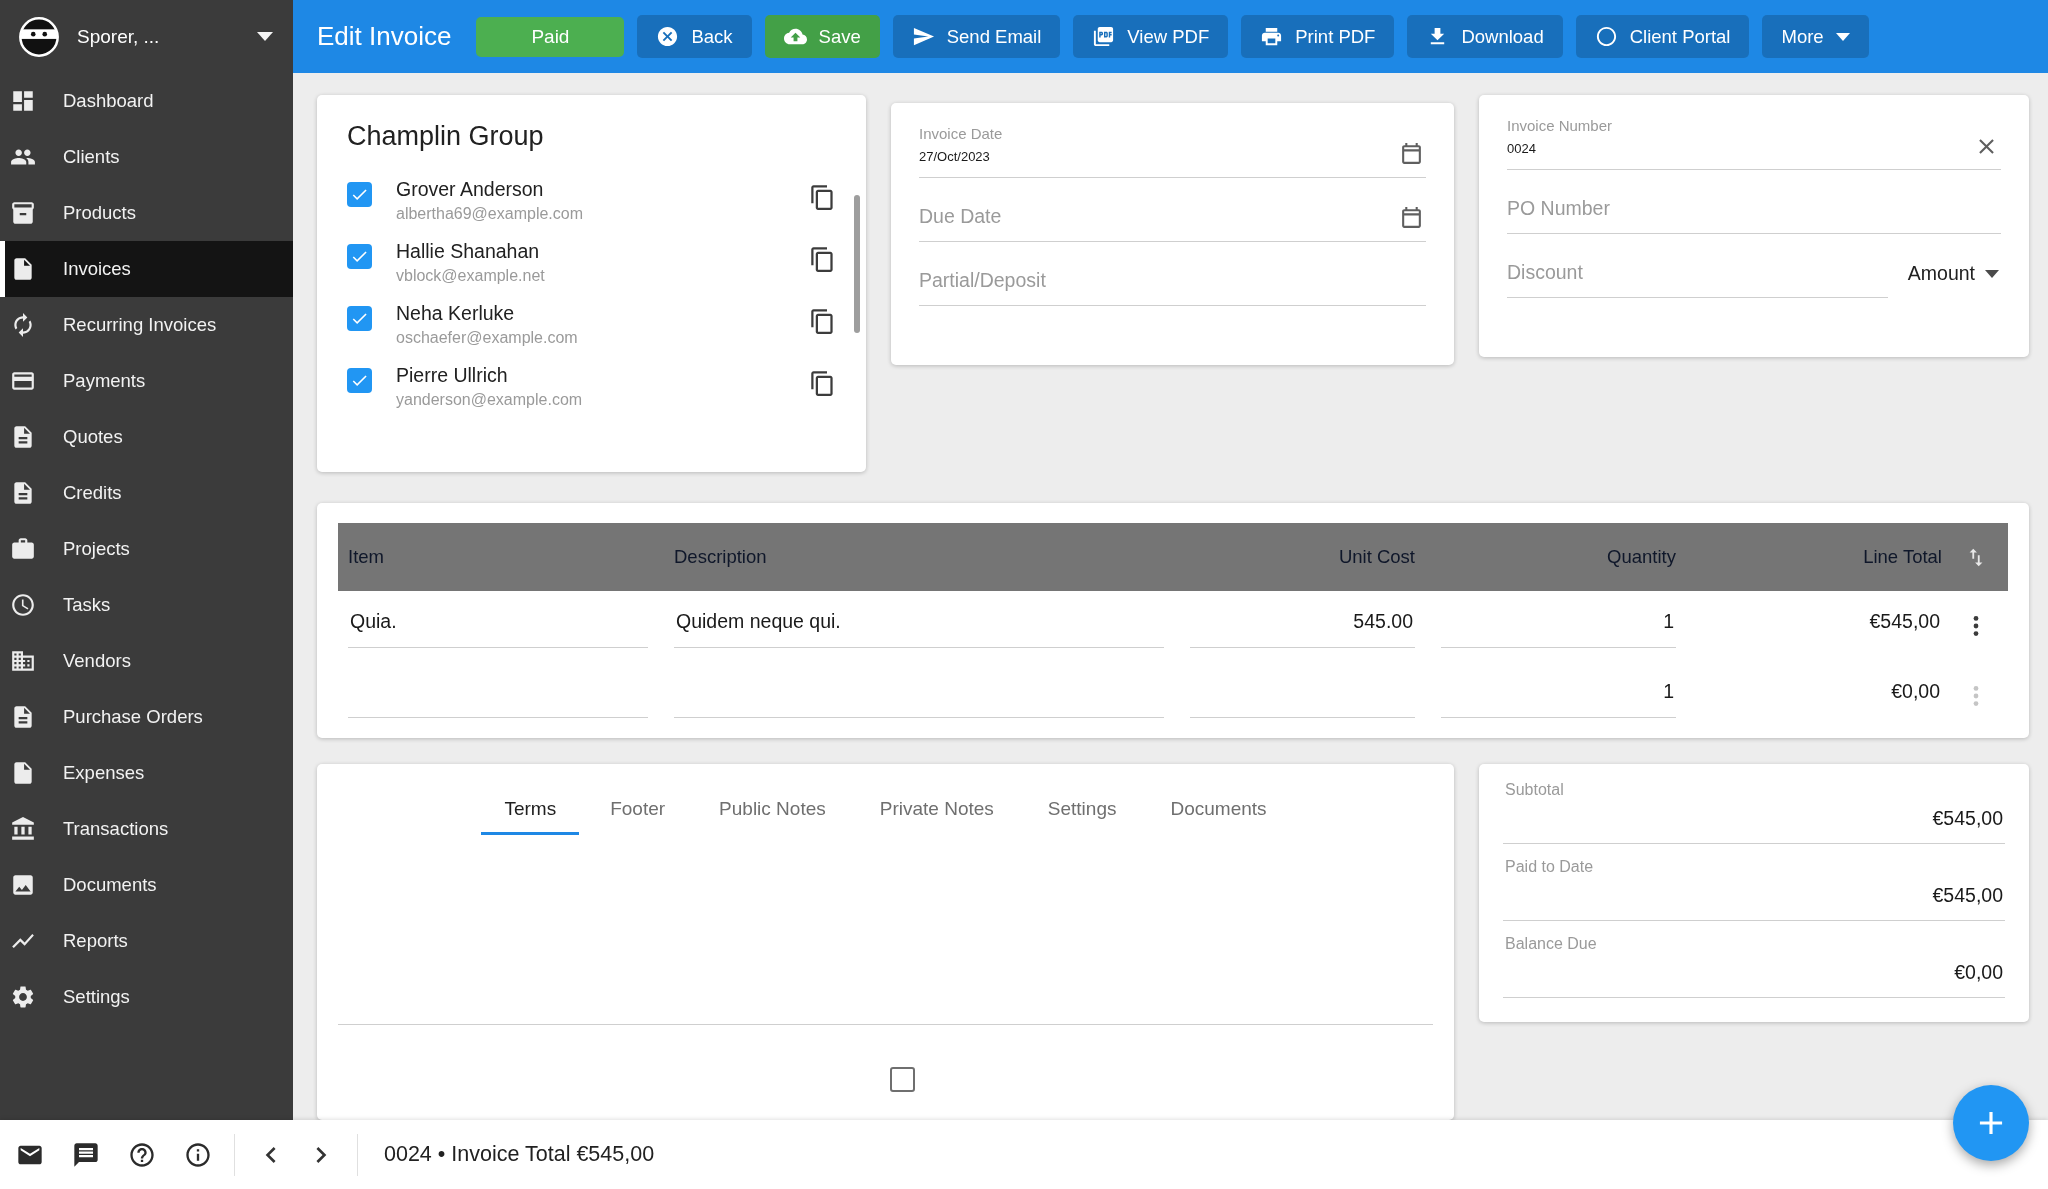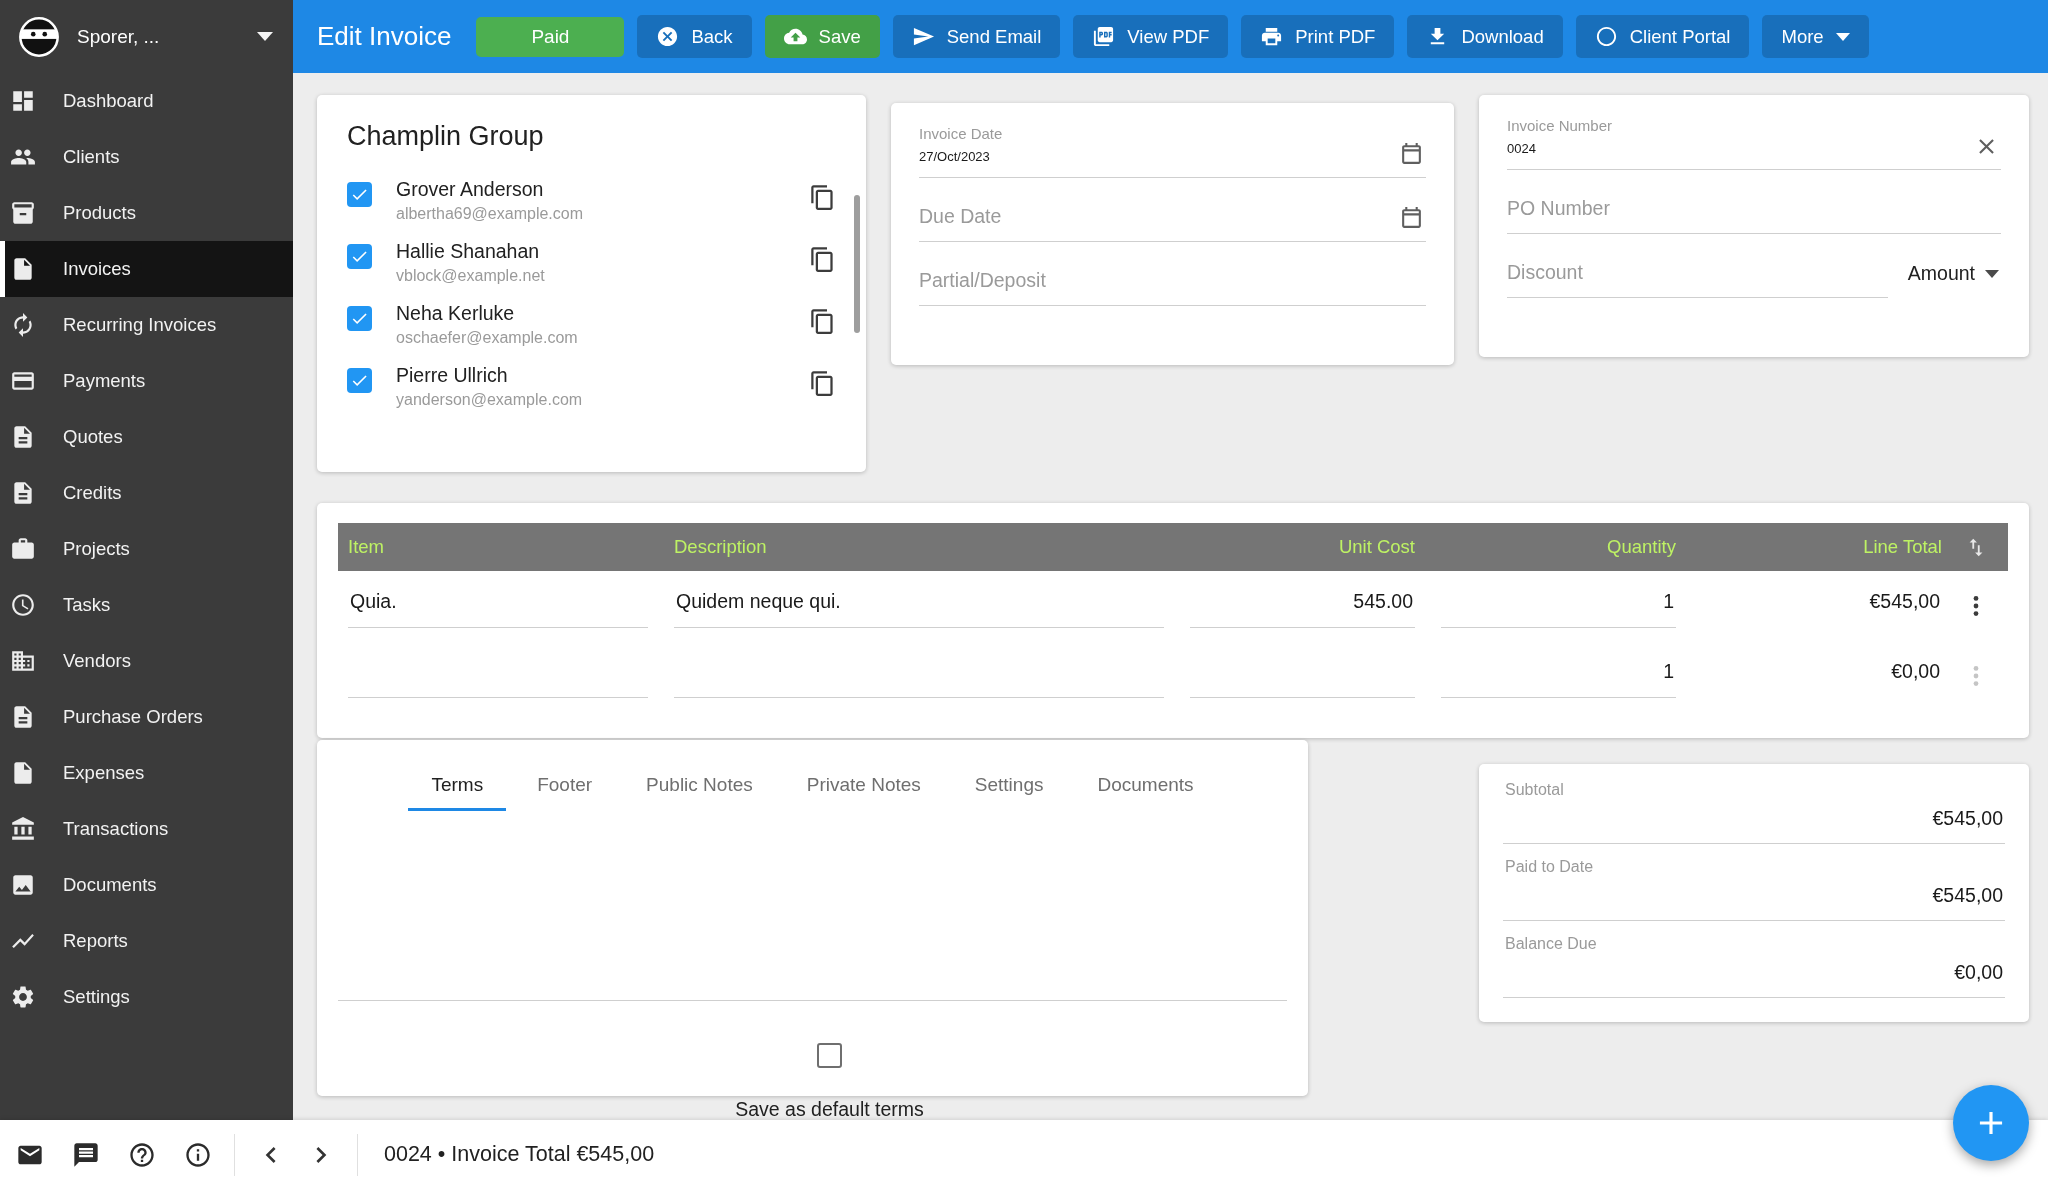--- a/index.html
+++ b/index.html
@@ -58,39 +58,39 @@
   .f-placeholder { font-size: 19.5px; color: #9a9a9a; padding: 19px 0 13px; }
   .f-icon { position: absolute; right: 2px; bottom: 10px; color: #5f5f5f; cursor: pointer; }
   .f-icon .ic { width: 25px; height: 25px; }
   .field-row { display: flex; align-items: flex-end; }
   .f3-left { flex: 1; border-bottom: 1px solid #cfcfcf; cursor: text; }
   .f3-select { display: flex; align-items: center; gap: 10px; padding: 0 2px 13px 20px; font-size: 19.5px; color: #212121; cursor: pointer; }
   .f3-select .caret-dark { width: 0; height: 0; border-left: 7px solid transparent; border-right: 7px solid transparent; border-top: 8px solid #4a4a4a; }
 
   
   #items-card { left: 317px; top: 503px; width: 1712px; height: 235px; padding: 20px 21px 0; }
-  .thead { height: 48px; background: #757575; color: #bef264; display: flex; align-items: center; font-size: 18.5px; padding: 0 10px; }
+  .thead { height: 68px; background: #757575; color: #0f172a; display: flex; align-items: center; font-size: 18.5px; padding: 0 10px; }
   .trow { display: flex; align-items: center; padding: 0 10px; height: 70px; }
   .col-item  { width: 300px; margin-right: 26px; }
   .col-desc  { flex: 1; margin-right: 26px; }
   .col-unit  { width: 225px; margin-right: 26px; text-align: right; }
   .col-qty   { width: 235px; margin-right: 26px; text-align: right; }
   .col-total { width: 240px; margin-right: 12px; text-align: right; }
   .col-menu  { width: 44px; display: flex; justify-content: center; }
   .uline { border-bottom: 1px solid #cfcfcf; padding: 6px 2px 14px; min-height: 44px; font-size: 19.5px; color: #1a1a1a; cursor: text; }
   .plain { padding: 6px 2px 15px; font-size: 19.5px; color: #1a1a1a; }
   .dots { cursor: pointer; }
   .dots .ic { width: 26px; height: 26px; }
   .dots.dark { color: #3c3c3c; }
   .dots.light { color: #c5c5c5; }
   .sort-btn { color: #e8e8e8; cursor: pointer; }
   .sort-btn .ic { width: 22px; height: 22px; }
 
   
-  #notes-card { left: 317px; top: 740px; width: 991px; height: 356px; padding: 24px 21px; }
+  #notes-card { left: 317px; top: 764px; width: 1137px; height: 356px; padding: 24px 21px; }
   .tabs { display: flex; justify-content: center; }
   .tab { padding: 10px 27px 15px; font-size: 19px; color: #6f6f6f; position: relative; cursor: pointer; white-space: nowrap; }
   .tab.active { color: #212121; }
   .tab.active::after { content: ""; position: absolute; left: 4px; right: 4px; bottom: 0; height: 3px; background: #1e88e5; }
   .notes-area { height: 172px; border-bottom: 1px solid #cfcfcf; margin-top: 18px; cursor: text; }
   .save-default { display: flex; align-items: center; gap: 30px; margin-top: 42px; padding-left: 34px; flex-direction: column; }
   .cb-empty { width: 25px; height: 25px; border: 2px solid #6f6f6f; border-radius: 3px; cursor: pointer; flex: none; }
   .save-default-label { font-size: 19.5px; color: #212121; }
 
   

